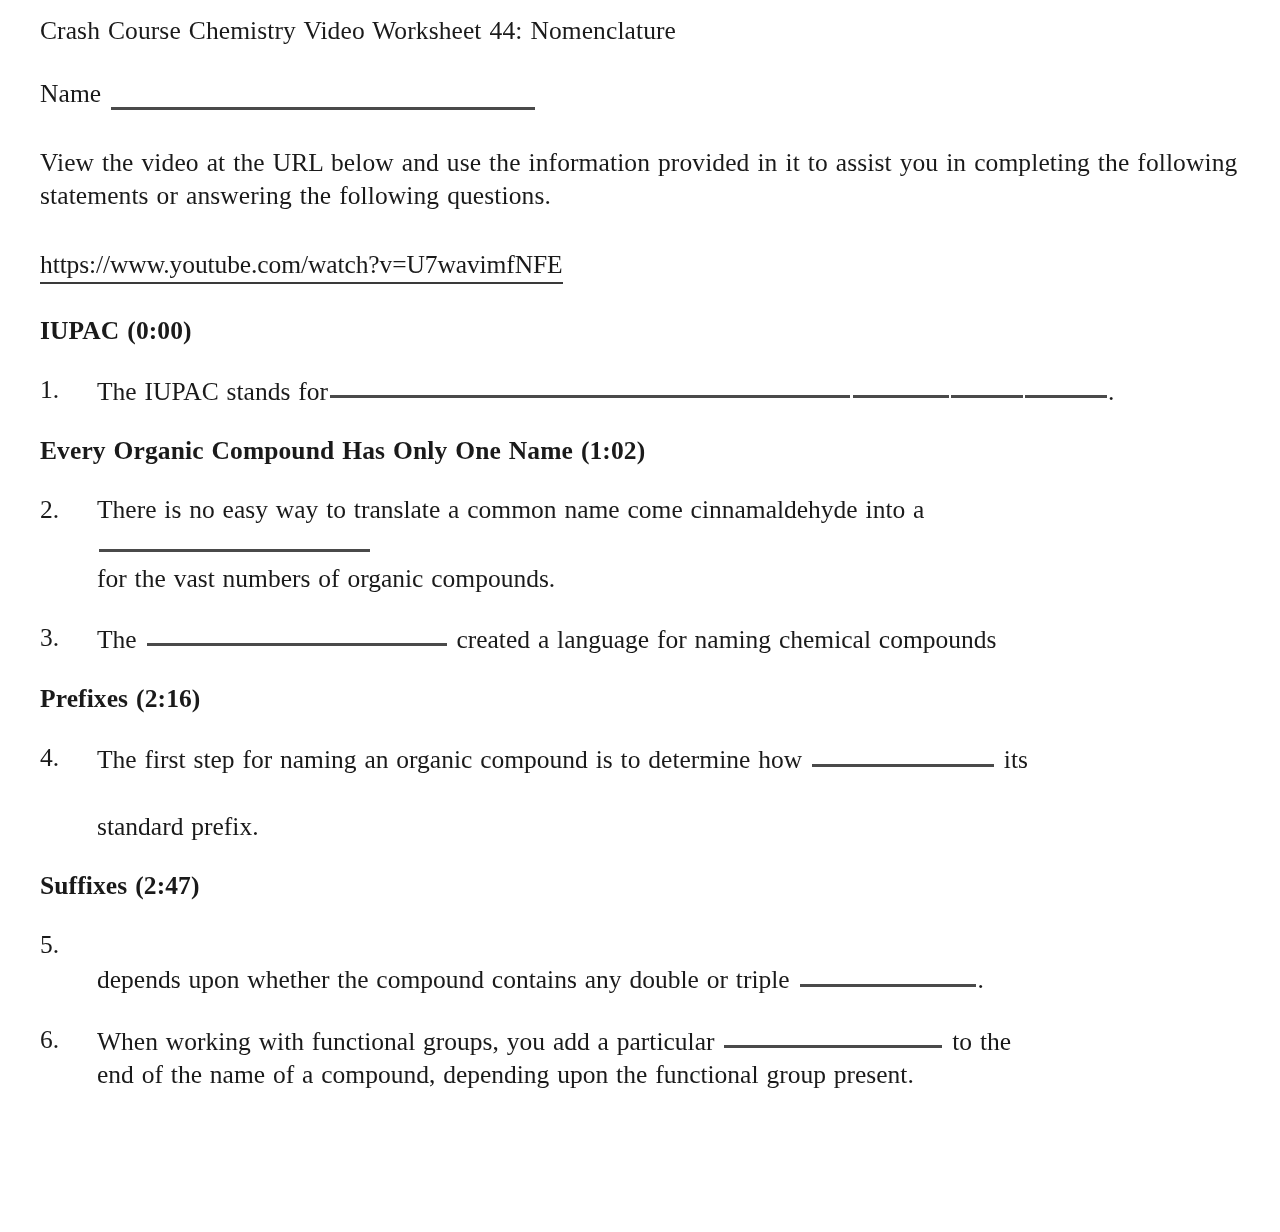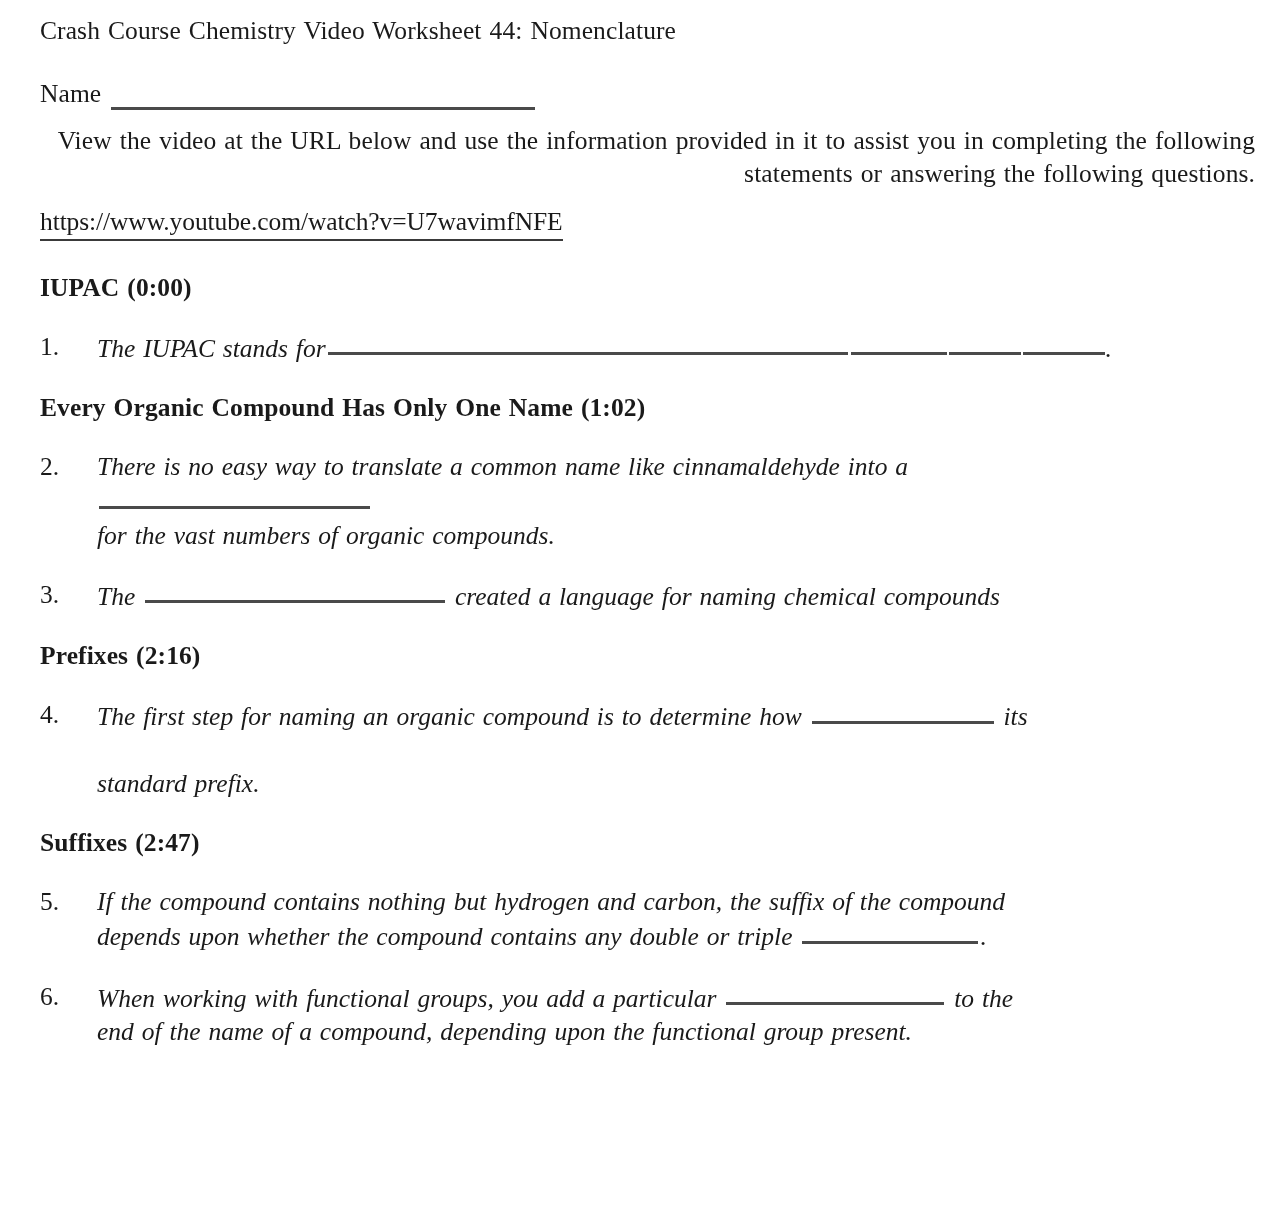--- a/index.html
+++ b/index.html
@@ -34,25 +34,25 @@
   .heading,
   .name-line {
     font-size: 25.5px;
     line-height: 1.30;
     letter-spacing: 0.1px;
     word-spacing: 1.5px;
     margin: 0;
   }
   .title { margin-bottom: 30px; }
   .name-line {
-    margin-bottom: 14px;
+    margin-bottom: 36px;
     display: flex;
     align-items: flex-end;
   }
-  .para { margin-bottom: 14px; text-align: right; }
+  .para { margin-bottom: 35px; }
   .heading { margin-bottom: 26px; font-weight: bold; }
 
   .url-line {
     font-size: 25.5px;
     line-height: 1.3;
     margin: 0 0 30px 0;
     display: inline-block;
     border-bottom: 2px solid #3a3a3a;
     padding-bottom: 1px;
     letter-spacing: -0.1px;
@@ -67,21 +67,20 @@
     line-height: 1.30;
     word-spacing: 1.5px;
     margin-bottom: 26px;
   }
   .qnum {
     flex: 0 0 auto;
     width: 57px;
   }
   .qbody {
     flex: 1 1 auto;
-    font-style: italic;
   }
 
   
   .blank {
     display: inline-block;
     border-bottom: 3px solid #4a4a4a;
     vertical-align: baseline;
     position: relative;
     top: -2px;
     height: 0.95em;
@@ -120,40 +119,40 @@
 
     <div class="qitem">
       <span class="qnum">1.</span>
       <span class="qbody"><span>The IUPAC stands for</span><span class="blank" style="width:520px"></span><span class="blank seg" style="width:96px"></span><span class="blank seg" style="width:72px"></span><span class="blank seg" style="width:82px"></span><span>.</span></span>
     </div>
 
     <div class="heading">Every Organic Compound Has Only One Name (1:02)</div>
 
     <div class="qitem">
       <span class="qnum">2.</span>
-      <span class="qbody"><span>There is no easy way to translate a common name like cinnamaldehyde into a</span><br><span class="blank" style="width:271px"></span> <br><span>for the vast numbers of organic compounds.</span></span>
+      <span class="qbody"><span>There is no easy way to translate a common name come cinnamaldehyde into a</span><br><span class="blank" style="width:271px"></span> <br><span>for the vast numbers of organic compounds.</span></span>
     </div>
 
     <div class="qitem">
       <span class="qnum">3.</span>
       <span class="qbody"><span>The</span> <span class="blank" style="width:300px"></span> <span>created a language for naming chemical compounds</span><br></span>
     </div>
 
     <div class="heading">Prefixes (2:16)</div>
 
     <div class="qitem">
       <span class="qnum">4.</span>
       <span class="qbody"><span>The first step for naming an organic compound is to determine how</span> <span class="blank" style="width:182px"></span> <span>its</span><br><br><span>standard prefix.</span></span>
     </div>
 
     <div class="heading">Suffixes (2:47)</div>
 
     <div class="qitem">
       <span class="qnum">5.</span>
-      <span class="qbody"><span>If the compound contains nothing but hydrogen and carbon, the suffix of the compound</span><br><span>depends upon whether the compound contains any double or triple</span> <span class="blank" style="width:176px"></span><span>.</span></span>
+      <span class="qbody"><br><span>depends upon whether the compound contains any double or triple</span> <span class="blank" style="width:176px"></span><span>.</span></span>
     </div>
 
     <div class="qitem">
       <span class="qnum">6.</span>
       <span class="qbody"><span>When working with functional groups, you add a particular</span> <span class="blank" style="width:218px"></span> <span>to the</span><br><span>end of the name of a compound, depending upon the functional group present.</span></span>
     </div>
 
   </div>
 </div>
 

